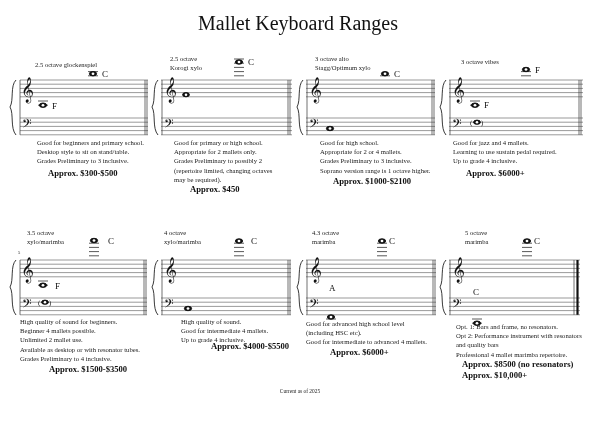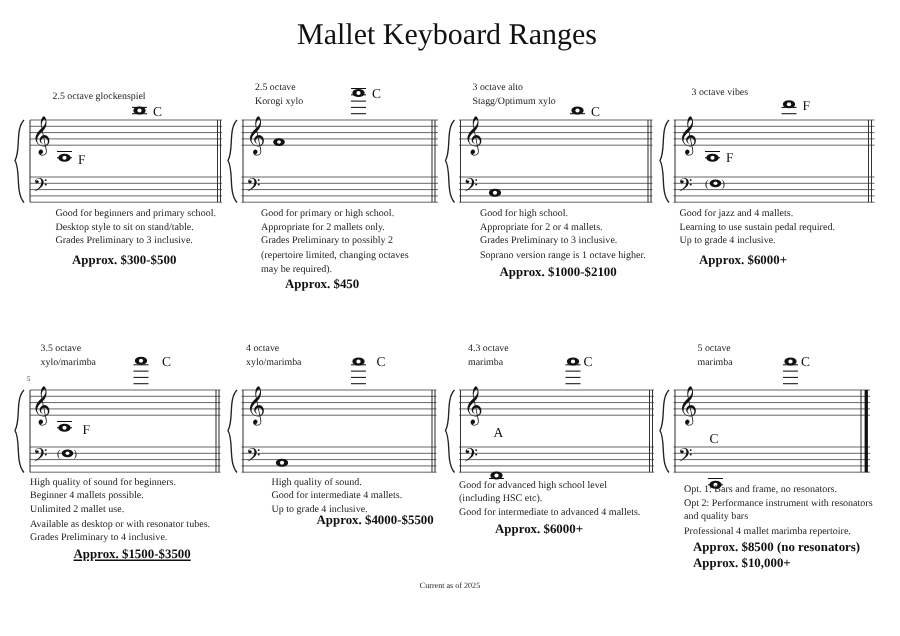--- a/index.html
+++ b/index.html
@@ -318,21 +318,21 @@
 </div>
 <div class="price" style="left:466px; top:168px;">Approx. $6000+</div>
 
 <div class="desc" style="left:20px; top:317px;">
   <div>High quality of sound for beginners.</div>
   <div>Beginner 4 mallets possible.</div>
   <div>Unlimited 2 mallet use.</div>
   <div>Available as desktop or with resonator tubes.</div>
   <div>Grades Preliminary to 4 inclusive.</div>
 </div>
-<div class="price" style="left:49px; top:364px;text-decoration:underline;">Approx. $1500-$3500</div>
+<div class="price" style="left:49px; top:364px;">Approx. $1500-$3500</div>
 
 <div class="desc" style="left:181px; top:317px;">
   <div>High quality of sound.</div>
   <div>Good for intermediate 4 mallets.</div>
   <div>Up to grade 4 inclusive.</div>
 </div>
 <div class="price" style="left:191px; top:341px;margin-left:20px;">Approx. $4000-$5500</div>
 
 <div class="desc" style="left:306px; top:319px;">
   <div>Good for advanced high school level</div>

